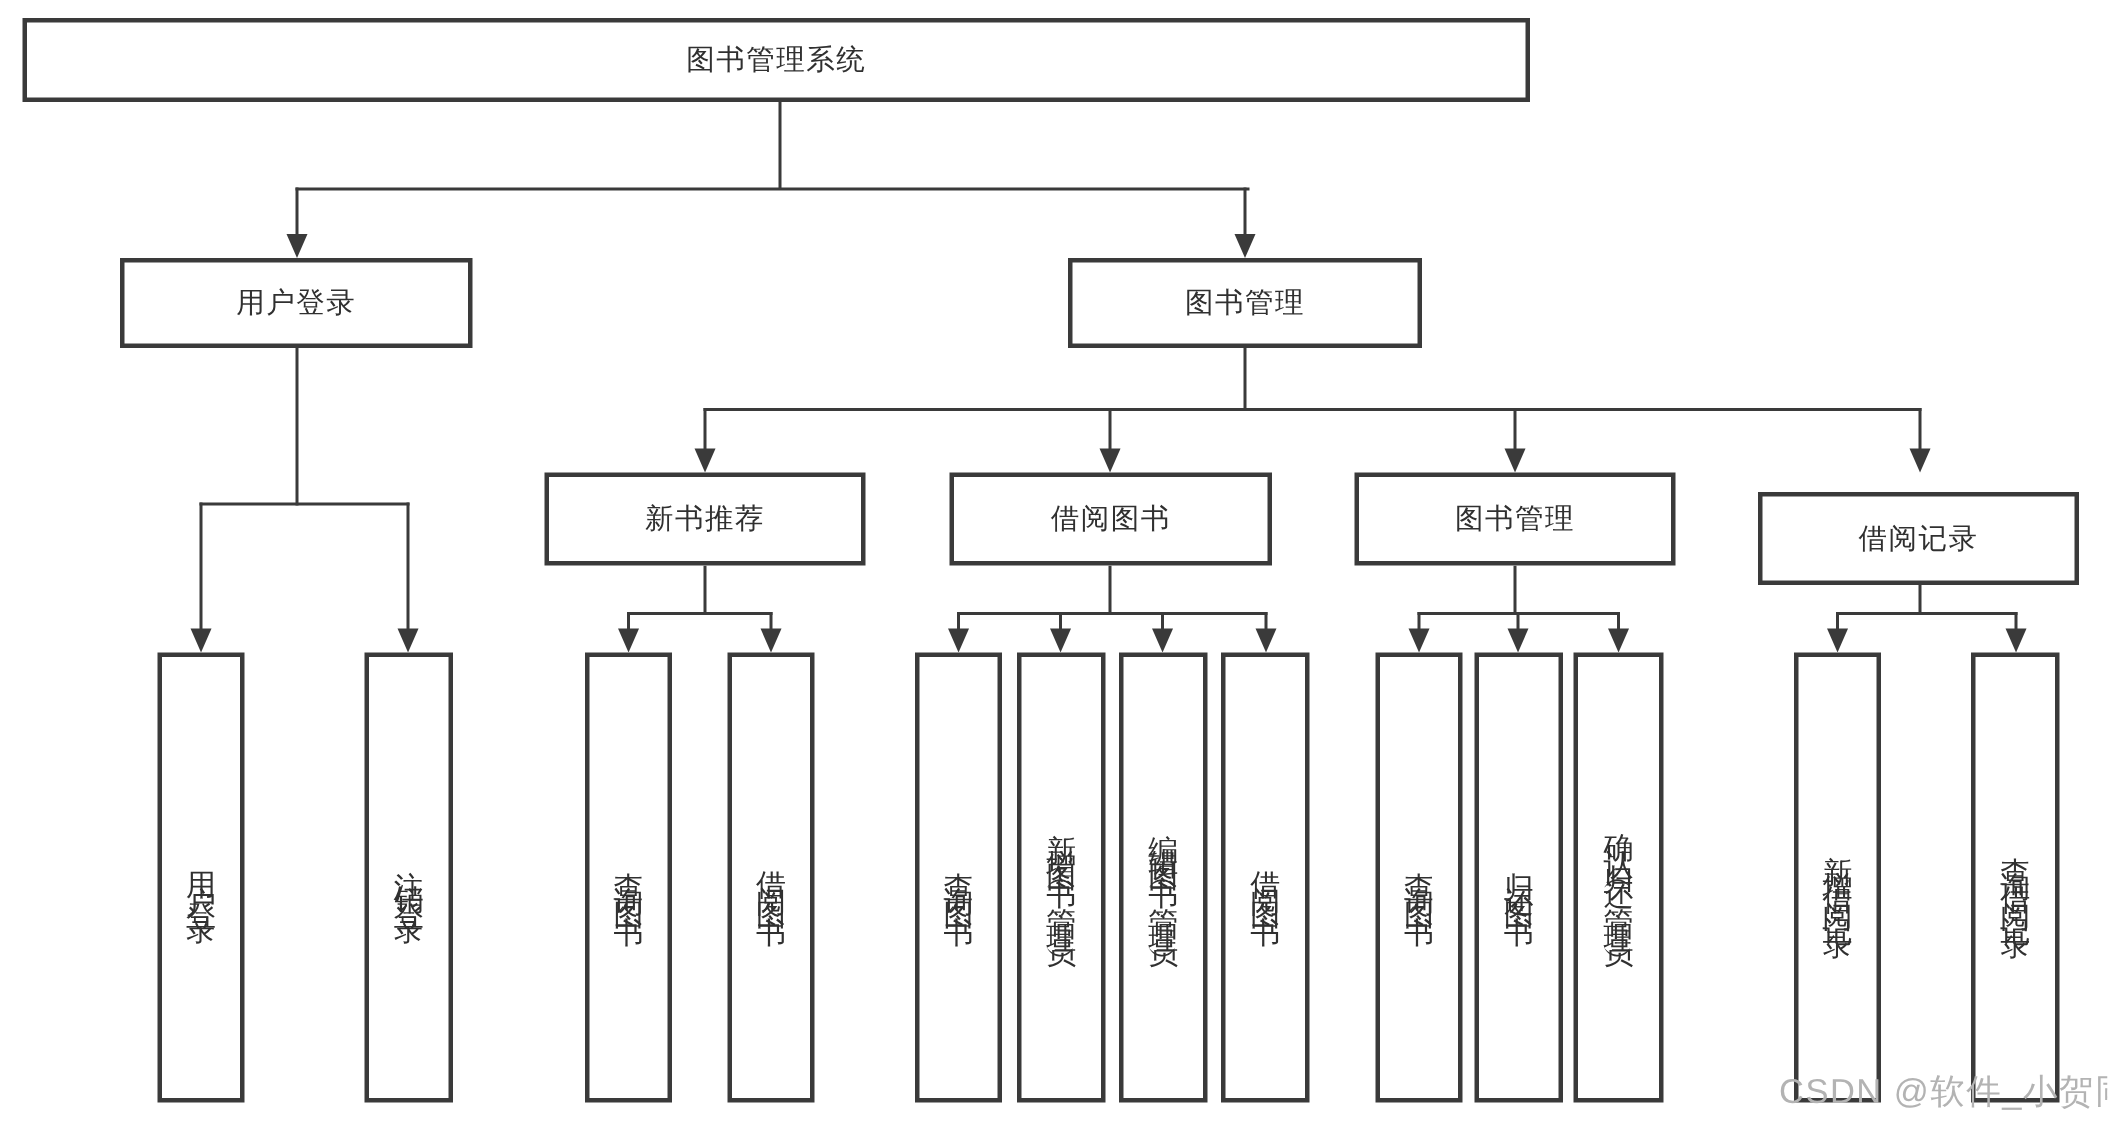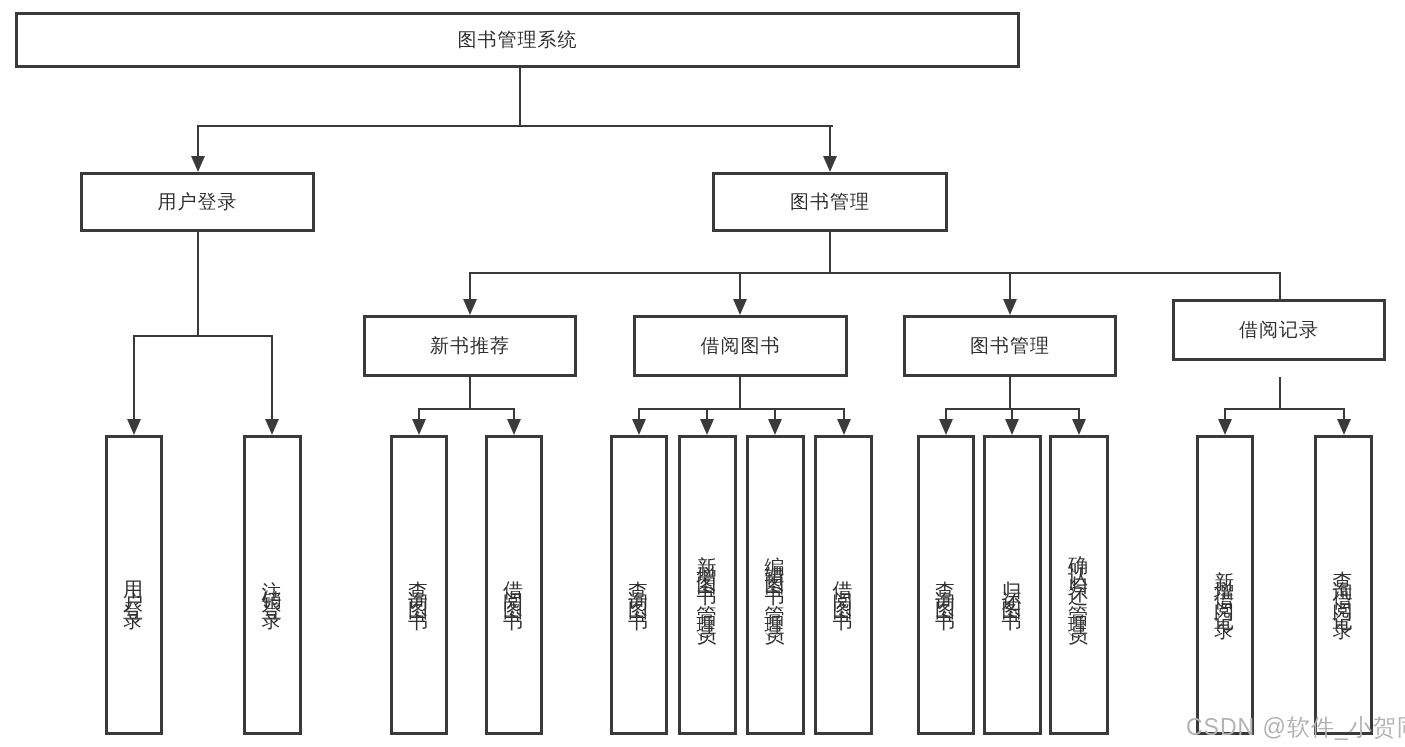--- a/index.html
+++ b/index.html
@@ -93,21 +93,21 @@
 
   <div class="box hbox" style="left:363px;top:315px;width:214px;height:62px;">
     <span>新书推荐</span>
   </div>
   <div class="box hbox" style="left:633px;top:315px;width:215px;height:62px;">
     <span>借阅图书</span>
   </div>
   <div class="box hbox" style="left:903px;top:315px;width:214px;height:62px;">
     <span>图书管理</span>
   </div>
-  <div class="box hbox" style="left:1172px;top:299px;width:214px;height:62px;">
+  <div class="box hbox" style="left:1172px;top:328px;width:214px;height:62px;">
     <span>借阅记录</span>
   </div>
 
   <div class="vline" style="left:469px;top:377px;height:33px;"></div>
   <div class="hline" style="left:418px;top:408px;width:97px;"></div>
   <div class="vline" style="left:418px;top:408px;height:12px;"></div>
   <div class="arrowhead" style="left:412px;top:419px;"></div>
   <div class="vline" style="left:513px;top:408px;height:12px;"></div>
   <div class="arrowhead" style="left:507px;top:419px;"></div>
 

